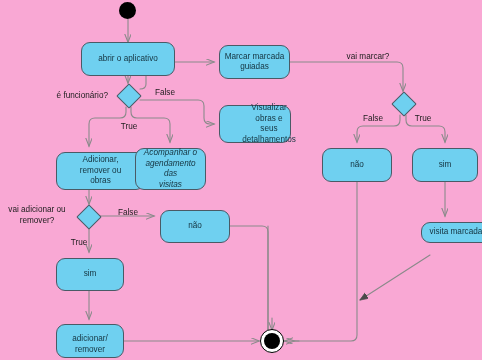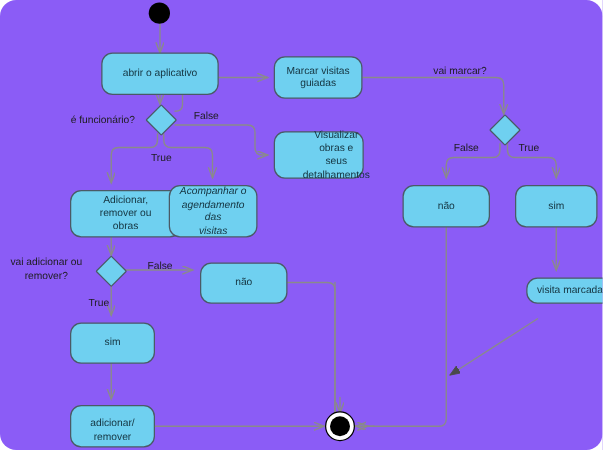--- a/index.html
+++ b/index.html
@@ -1,18 +1,18 @@
 <!DOCTYPE html>
 <html><head>
 <meta charset="utf-8">
 <style>
   html,body{margin:0;padding:0;background:#ffffff;}
   body{width:482px;height:360px;overflow:hidden;
        font-family:"Liberation Sans","DejaVu Sans",sans-serif;}
-  #canvas{position:relative;width:482px;height:360px;background:#8b5cf6;border-radius:13px;}
+  #canvas{position:relative;width:482px;height:360px;background:#f9a8d4;}
   #wires{position:absolute;left:0;top:0;width:482px;height:360px;}
   .node{position:absolute;box-sizing:border-box;display:flex;align-items:center;
         justify-content:center;text-align:center;
         background:#6fd0f0;border:1px solid #4a5a66;border-radius:9px;
         color:#14333f;font-size:8.2px;line-height:10.5px;padding:2px 3px;}
   .diamond{position:absolute;background:#6fd0f0;border:1px solid #4a5a66;
            transform:rotate(45deg);border-radius:1px;}
   .lbl{position:absolute;color:#1c1c1c;font-size:8.2px;line-height:10.5px;
        white-space:pre;text-align:center;}
   .startnode{position:absolute;background:#000;border-radius:50%;}
@@ -84,21 +84,21 @@
   <div class="node" style="left:81px;top:42px;width:94px;height:34px;">
     <span>abrir o aplicativo</span>
   </div>
 
   <div class="diamond" style="left:120px;top:87px;width:16px;height:16px;"></div>
   <div class="lbl" style="left:40px;top:91px;width:68px;text-align:right;">é funcionário?</div>
   <div class="lbl" style="left:147px;top:88px;width:36px;">False</div>
   <div class="lbl" style="left:111px;top:122px;width:36px;">True</div>
 
   <div class="node" style="left:219px;top:45px;width:71px;height:34px;">
-    <span style="white-space:pre-line;">Marcar visitas
+    <span style="white-space:pre-line;">Marcar marcada
 guiadas</span>
   </div>
 
   <div class="node" style="left:219px;top:105px;width:72px;height:38px;">
     <span style="white-space:pre-line;margin-left:28px;">Visualizar obras e
 seus
 detalhamentos</span>
   </div>
 
   <div class="node" style="left:56px;top:152px;width:89px;height:38px;">

